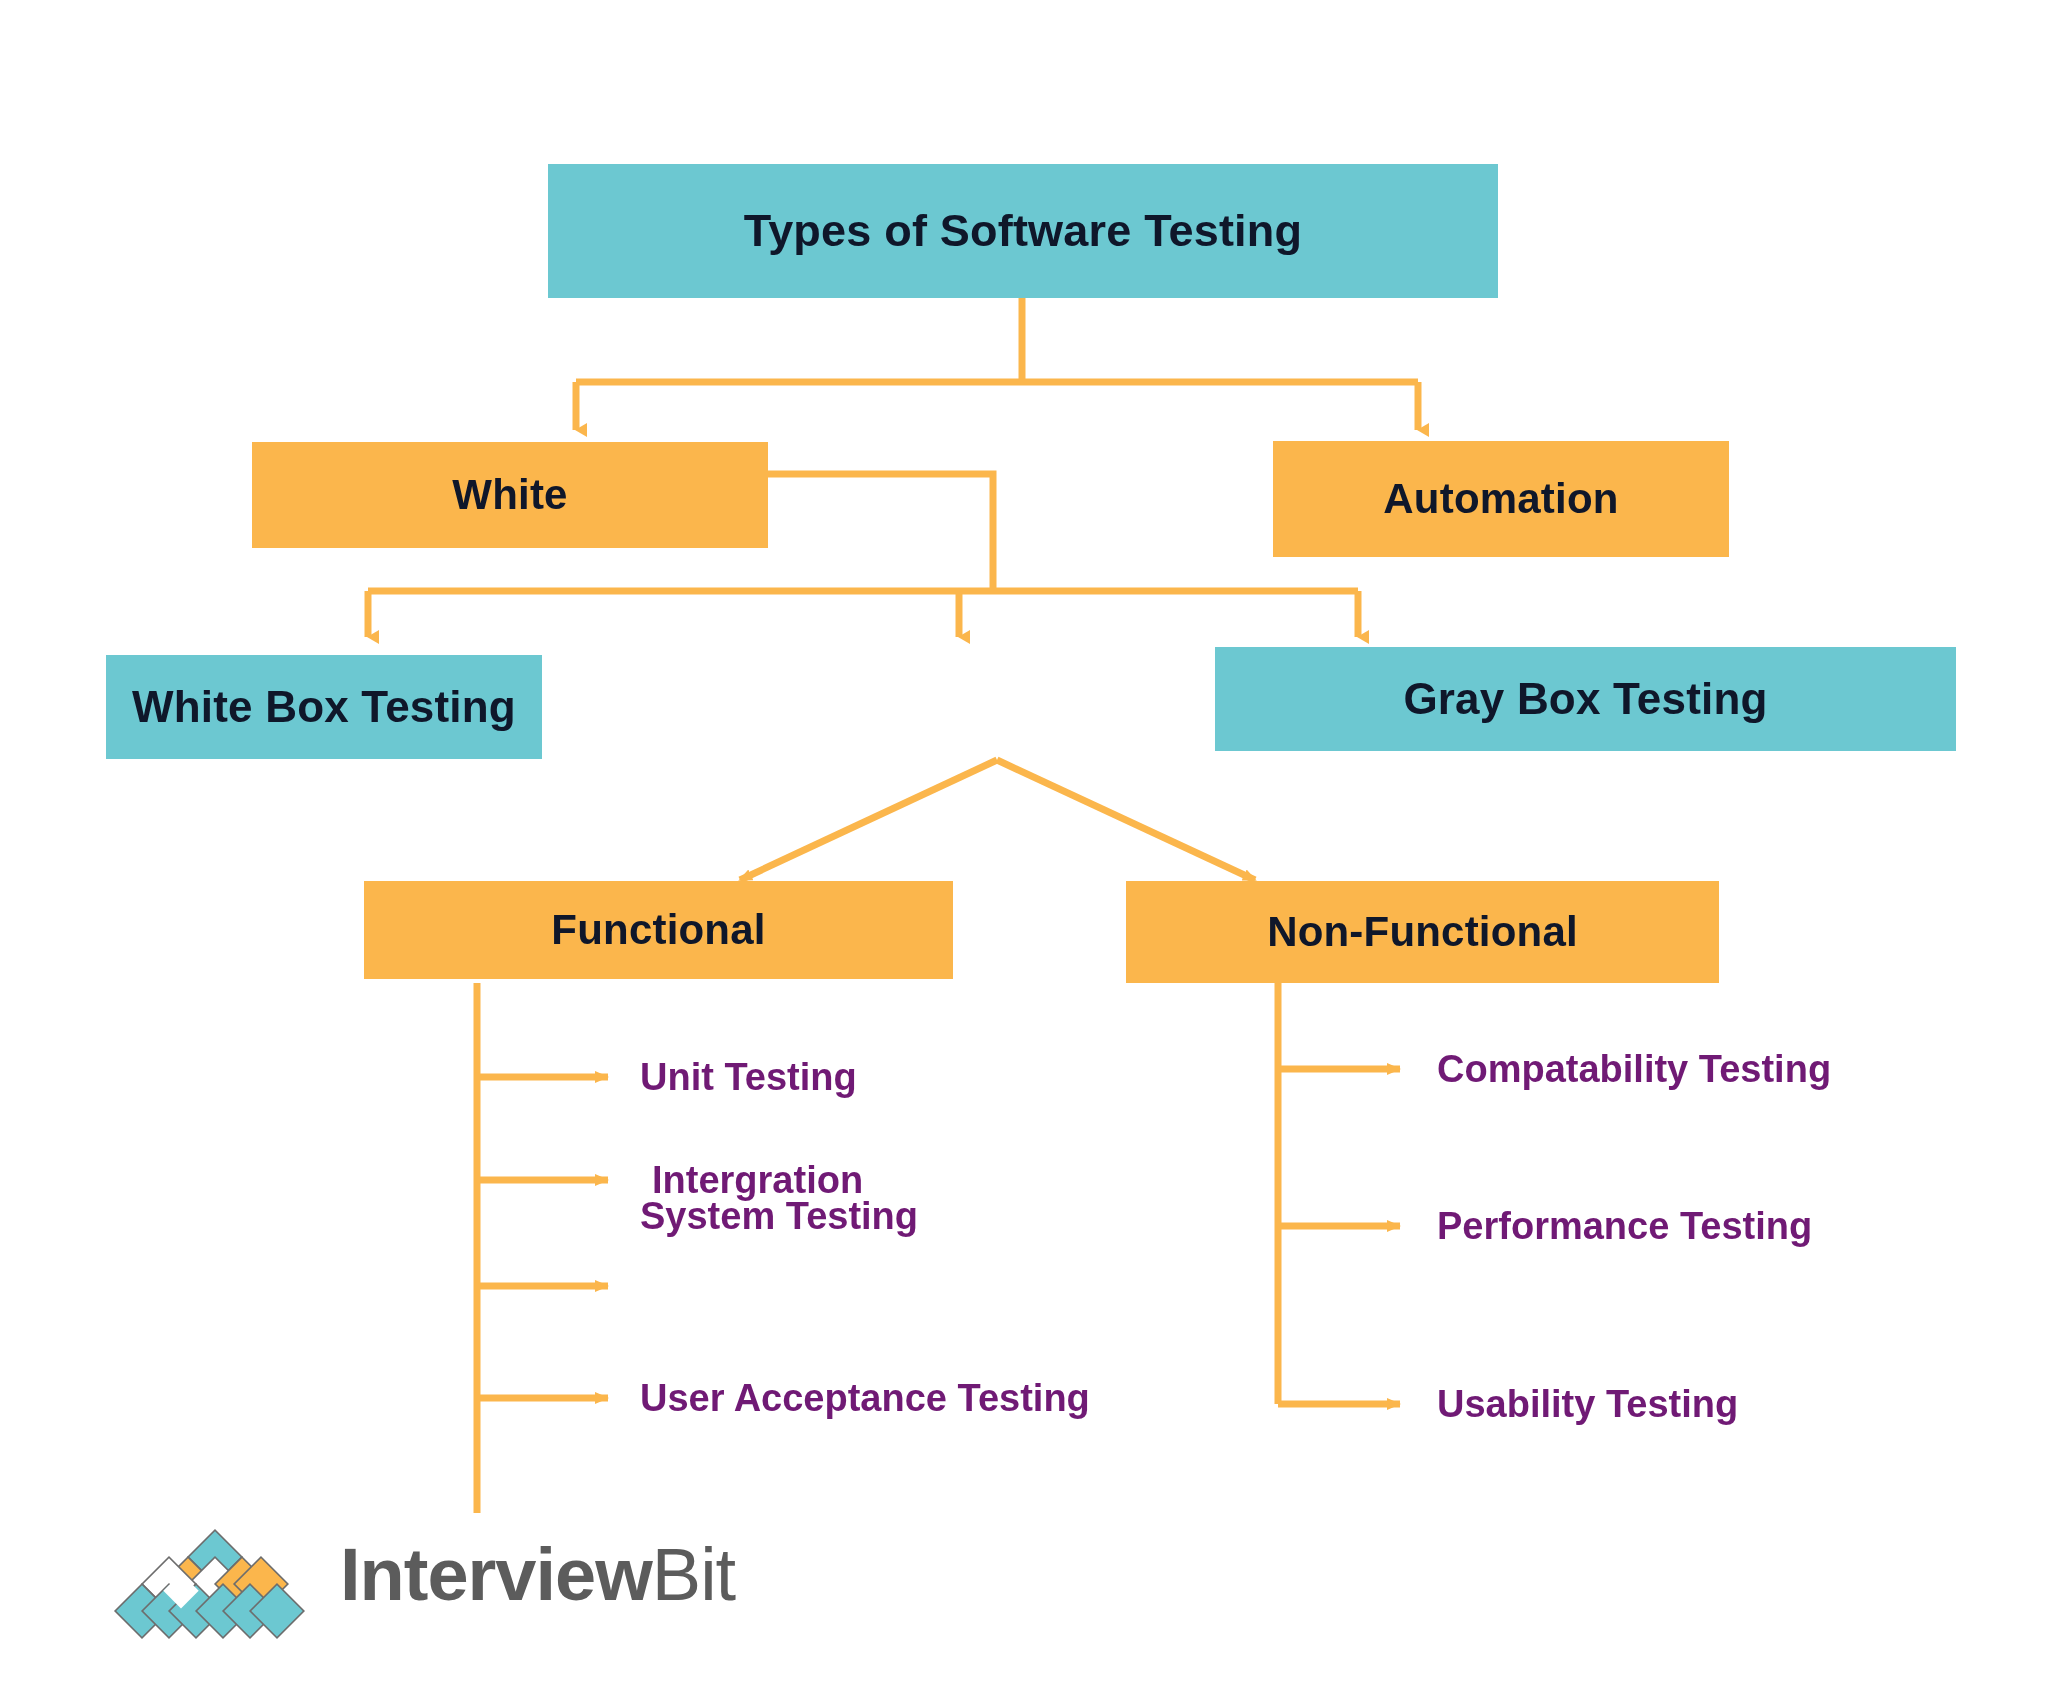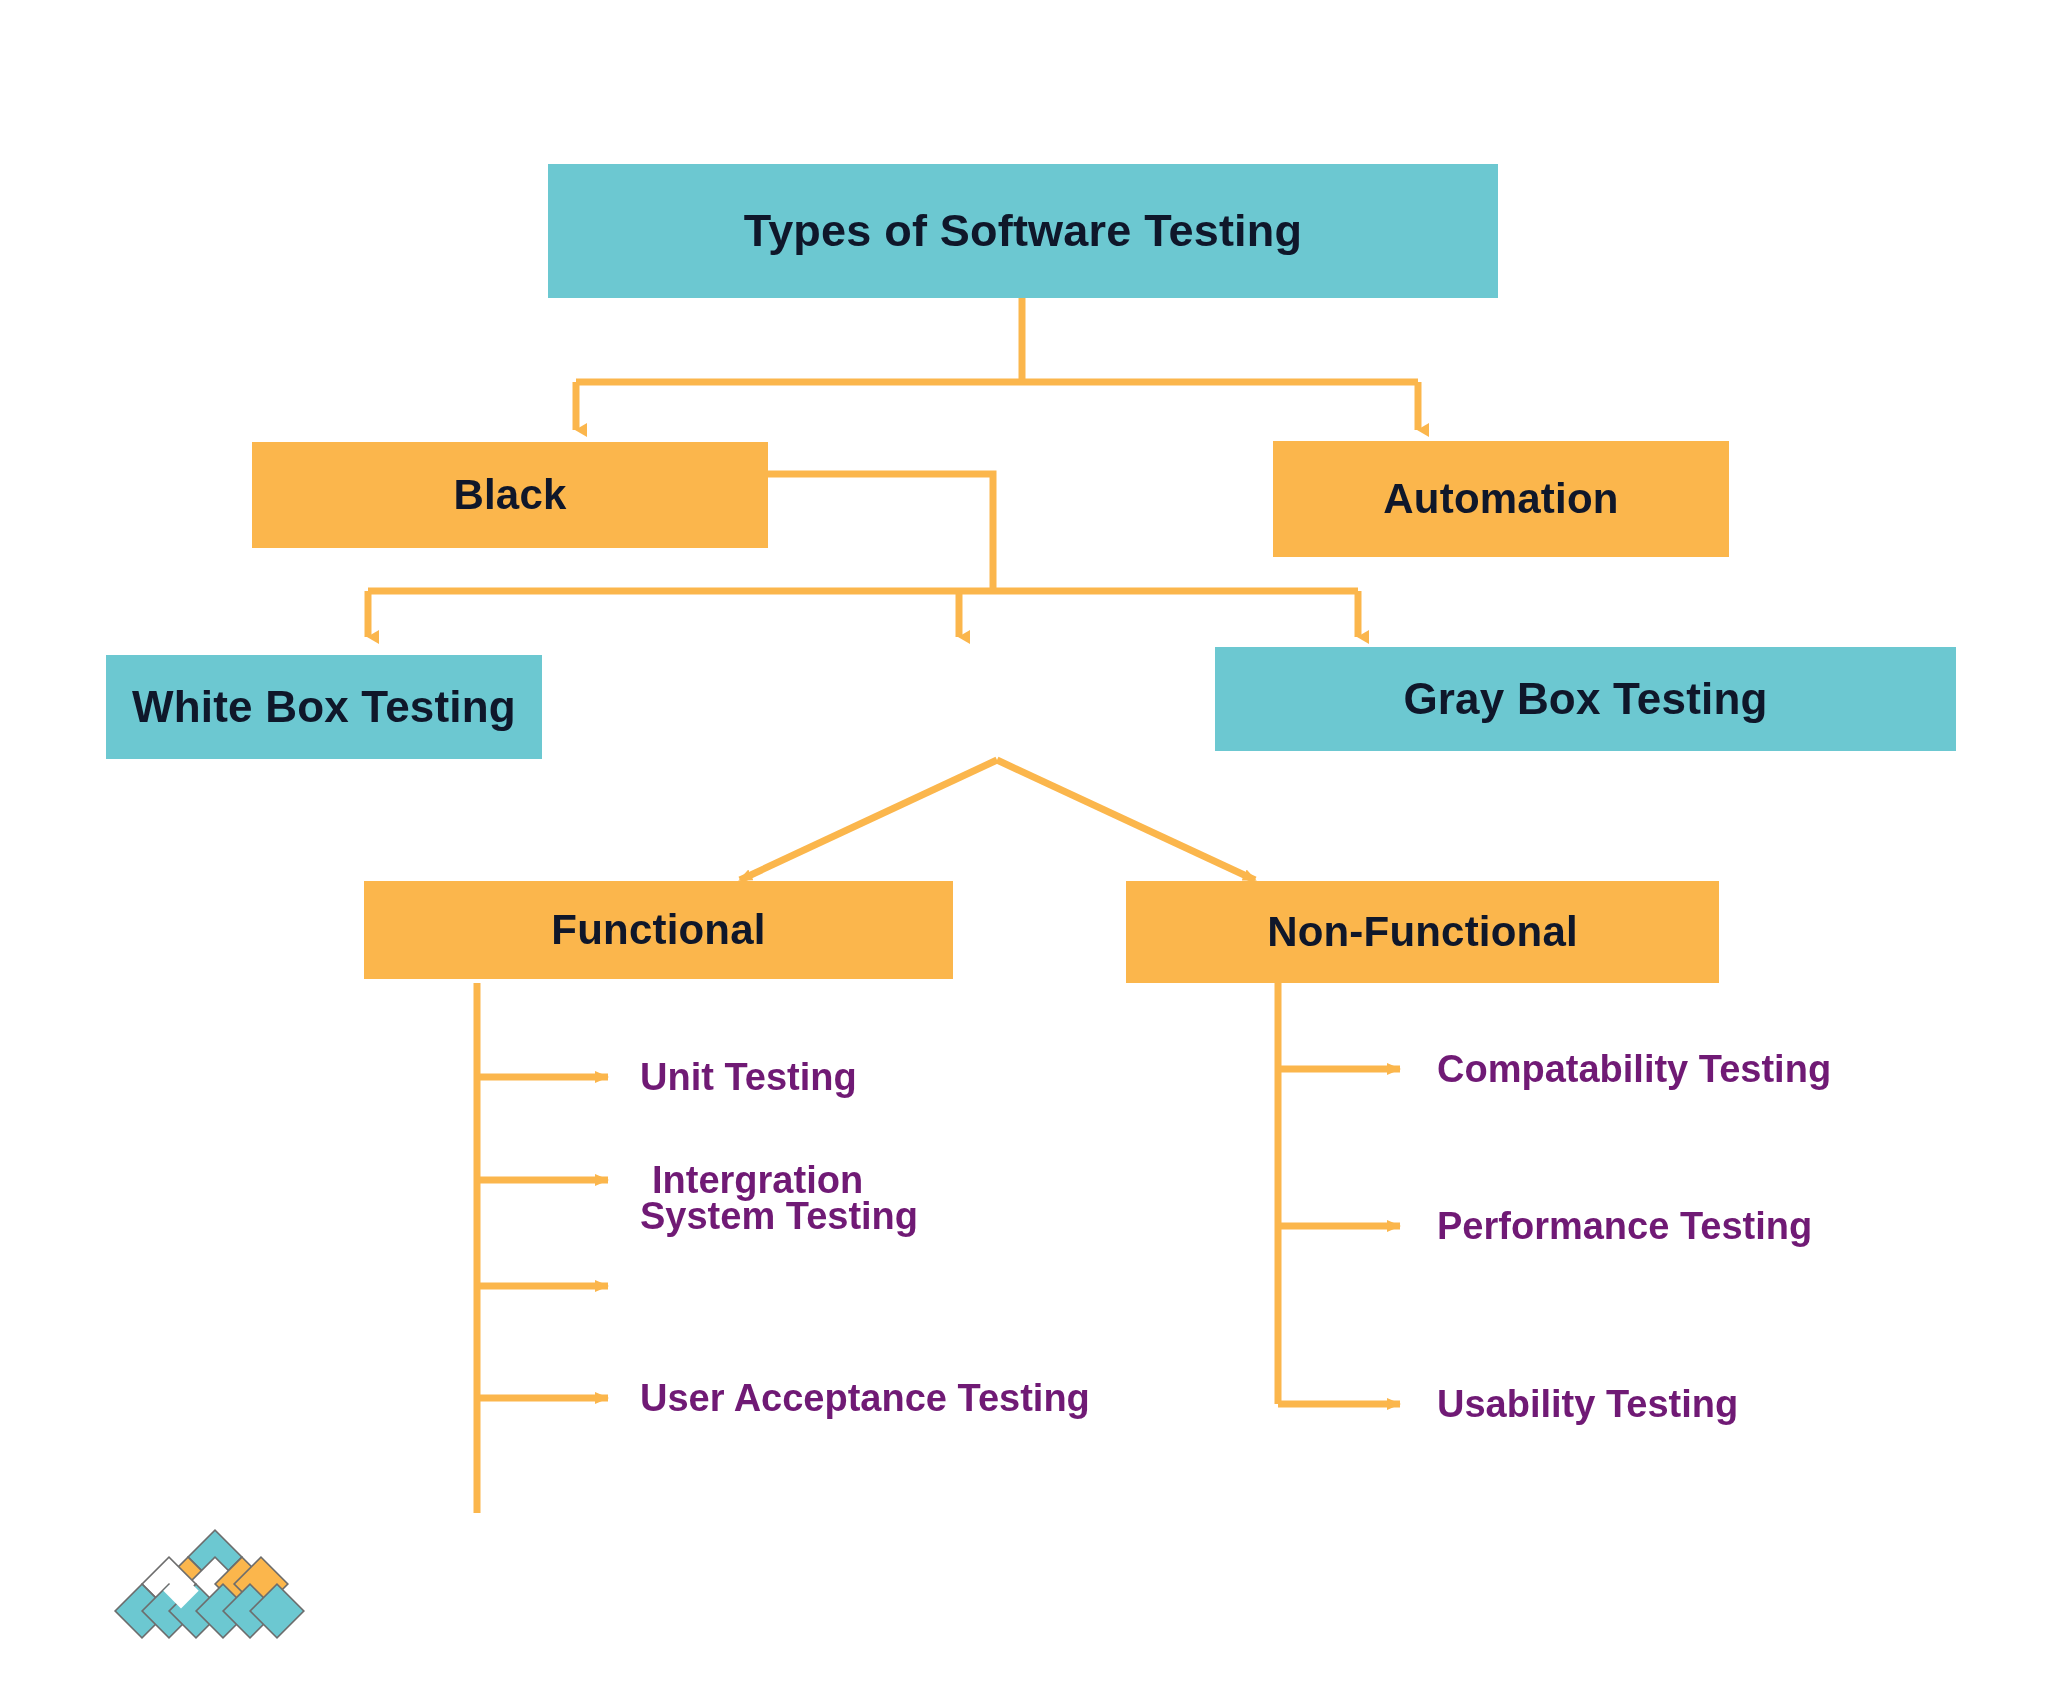--- a/index.html
+++ b/index.html
@@ -124,21 +124,21 @@
 
       <path d="M1278,983 L1278,1404"></path>
       <path d="M1278,1069 L1400,1069" marker-end="url(#arrowRight)"></path>
       <path d="M1278,1226 L1400,1226" marker-end="url(#arrowRight)"></path>
       <path d="M1278,1404 L1400,1404" marker-end="url(#arrowRight)"></path>
     </g>
   </svg>
 
   <div class="node teal node-title" style="left:548px; top:164px; width:950px; height:134px;">Types of Software Testing</div>
 
-  <div class="node amber node-level2" style="left:252px; top:442px; width:516px; height:106px;">Black</div>
+  <div class="node amber node-level2" style="left:252px; top:442px; width:516px; height:106px;">White</div>
 
   <div class="node amber node-level2" style="left:1273px; top:441px; width:456px; height:116px;">Automation</div>
 
   <div class="node teal node-level3" style="left:106px; top:647px; width:436px; height:104px;margin-top:8px;">White Box Testing</div>
 
 
   <div class="node teal node-level3" style="left:1196px; top:647px; width:741px; height:104px;margin-left:19px;">Gray Box Testing</div>
 
   <div class="node amber node-level4" style="left:364px; top:881px; width:589px; height:98px;">Functional</div>
 
@@ -168,15 +168,18 @@
         <rect x="23" y="74" width="38" height="38" transform="rotate(45 42 93)" fill="#6cc8d1"></rect>
         <rect x="50" y="74" width="38" height="38" transform="rotate(45 69 93)" fill="#6cc8d1"></rect>
         <rect x="77" y="74" width="38" height="38" transform="rotate(45 96 93)" fill="#6cc8d1"></rect>
         <rect x="104" y="74" width="38" height="38" transform="rotate(45 123 93)" fill="#6cc8d1"></rect>
         <rect x="131" y="74" width="38" height="38" transform="rotate(45 150 93)" fill="#6cc8d1"></rect>
         <rect x="158" y="74" width="38" height="38" transform="rotate(45 177 93)" fill="#6cc8d1"></rect>
 
         <rect x="69" y="60" width="25" height="25" transform="rotate(45 81 72)" fill="#ffffff" stroke="none"></rect>
       </g>
     </svg>
+    <div class="logo-word">
+      <span class="w1">Interview</span><span class="w2">Bit</span>
+    </div>
   </div>
 
 </div>
 
 </body></html>

